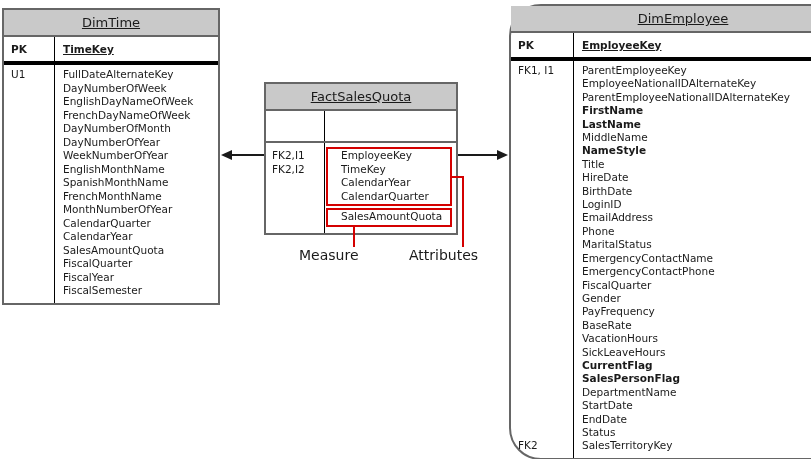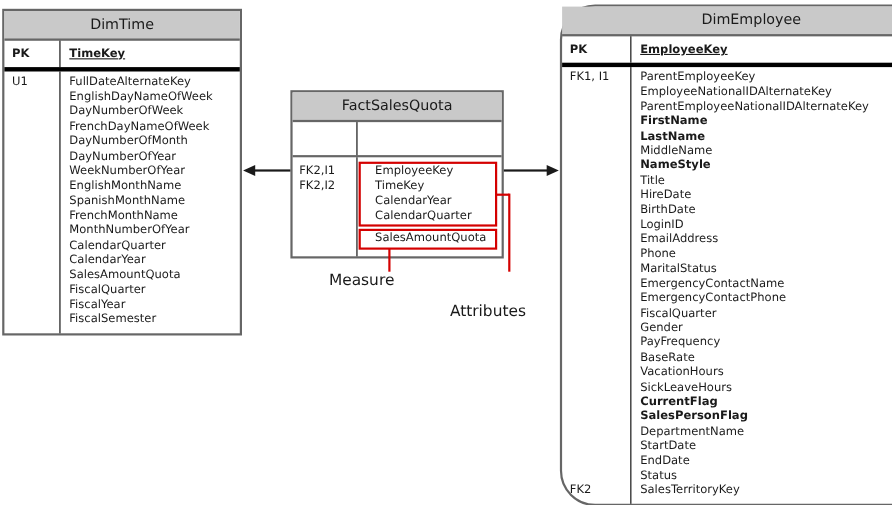--- a/index.html
+++ b/index.html
@@ -7,21 +7,21 @@
     width:811px;height:459px;background:#ffffff;
     font-family:"DejaVu Sans","Liberation Sans",sans-serif;
     color:#1a1a1a;position:relative;overflow:hidden;
   }
   .stage{position:absolute;left:0;top:0;width:811px;height:459px;}
 
   
   .etable{position:absolute;background:#fff;border:2px solid #666666;box-sizing:border-box;}
   .ehead{
     background:#c9c9c9;border-bottom:2px solid #666666;
-    text-align:center;font-size:13px;padding:5px 0;color:#1a1a1a;
+    text-align:center;font-size:13px;padding:5px 0;color:#1a1a1a;text-decoration:underline;
   }
   .pkrow{position:relative;display:flex;border-bottom:4px solid #000000;
     font-size:10.5px;font-weight:bold;}
   .pkrow::before{content:"";position:absolute;left:var(--kw);top:0;bottom:0;width:1px;background:#000;}
   .pkrow .kcol{width:var(--kw);flex:none;box-sizing:border-box;padding:6px 0 6px 7px;}
   .pkrow .ncol{padding:6px 0 6px 9px;text-decoration:underline;}
 
   .tbody{position:relative;font-size:10.5px;line-height:13.5px;padding:3px 0 5px;}
   .tbody::before{content:"";position:absolute;left:var(--kw);top:0;bottom:0;width:1px;background:#000;}
   .frow{display:flex;}
@@ -55,45 +55,45 @@
   #rel-right-line{left:458px;top:154px;width:40px;}
   #rel-right-head{left:497px;top:150px;}
 
   
   .callout-line{position:absolute;background:#d40000;}
   #measure-line{left:353px;top:226px;width:2px;height:21px;}
   #attr-line-h{left:450px;top:176px;width:13px;height:2px;}
   #attr-line-v{left:462px;top:176px;width:2px;height:71px;}
   .callout-label{position:absolute;top:247px;width:110px;text-align:left;font-size:14px;color:#1a1a1a;}
   #measure-label{left:299px;}
-  #attributes-label{left:409px;margin-top:28px;}
+  #attributes-label{left:409px;}
 </style>
 </head>
 <body>
 
 <div class="stage">
 
   <div class="etable t-dimtime">
     <div class="ehead">DimTime</div>
     <div class="pkrow">
       <span class="kcol">PK</span>
       <span class="ncol">TimeKey</span>
     </div>
     <div class="tbody">
         <div class="frow">
           <span class="kcol">U1</span>
           <span class="ncol">FullDateAlternateKey</span>
         </div>
         <div class="frow">
           <span class="kcol"></span>
+          <span class="ncol">DayNumberOfWeek</span>
+        </div>
+        <div class="frow">
+          <span class="kcol"></span>
           <span class="ncol">EnglishDayNameOfWeek</span>
-        </div>
-        <div class="frow">
-          <span class="kcol"></span>
-          <span class="ncol">DayNumberOfWeek</span>
         </div>
         <div class="frow">
           <span class="kcol"></span>
           <span class="ncol">FrenchDayNameOfWeek</span>
         </div>
         <div class="frow">
           <span class="kcol"></span>
           <span class="ncol">DayNumberOfMonth</span>
         </div>
         <div class="frow">

